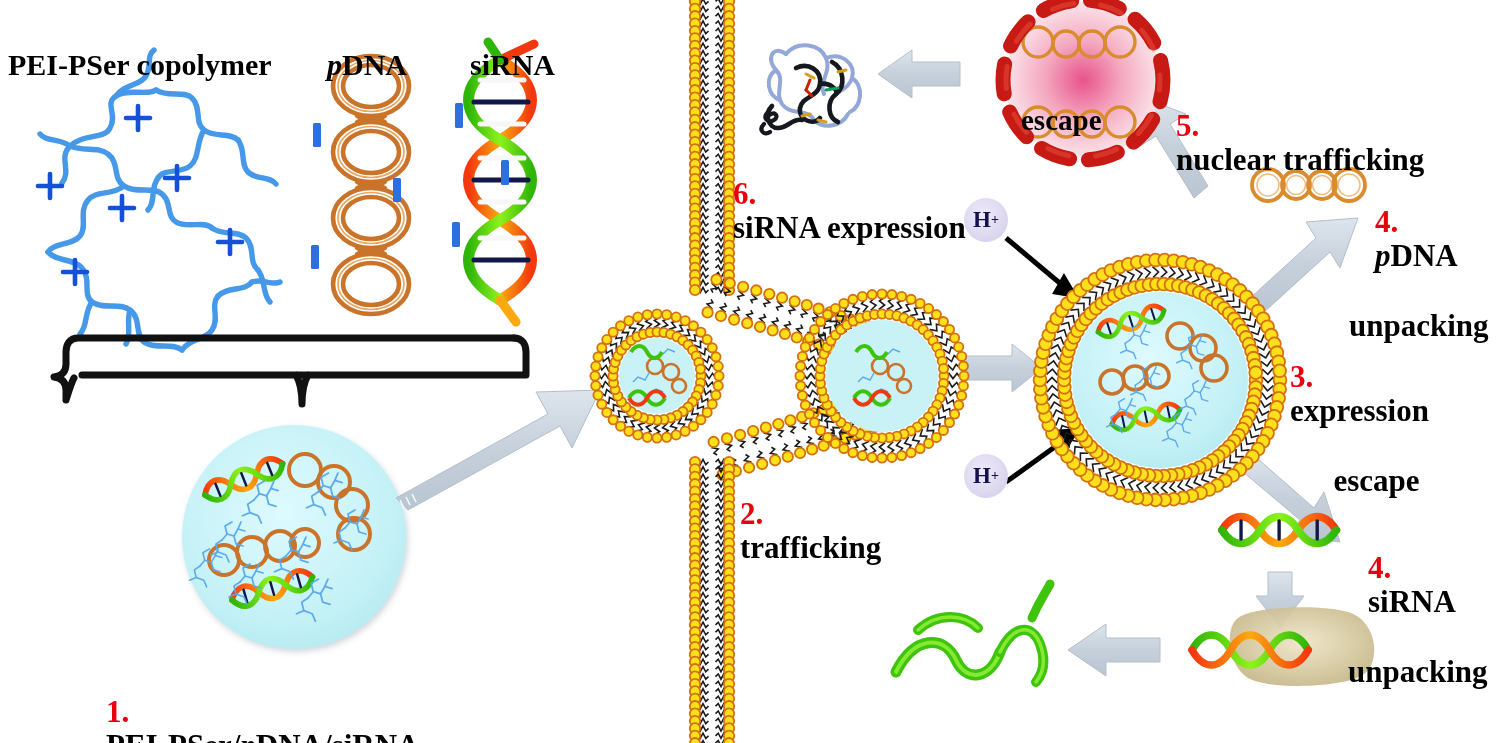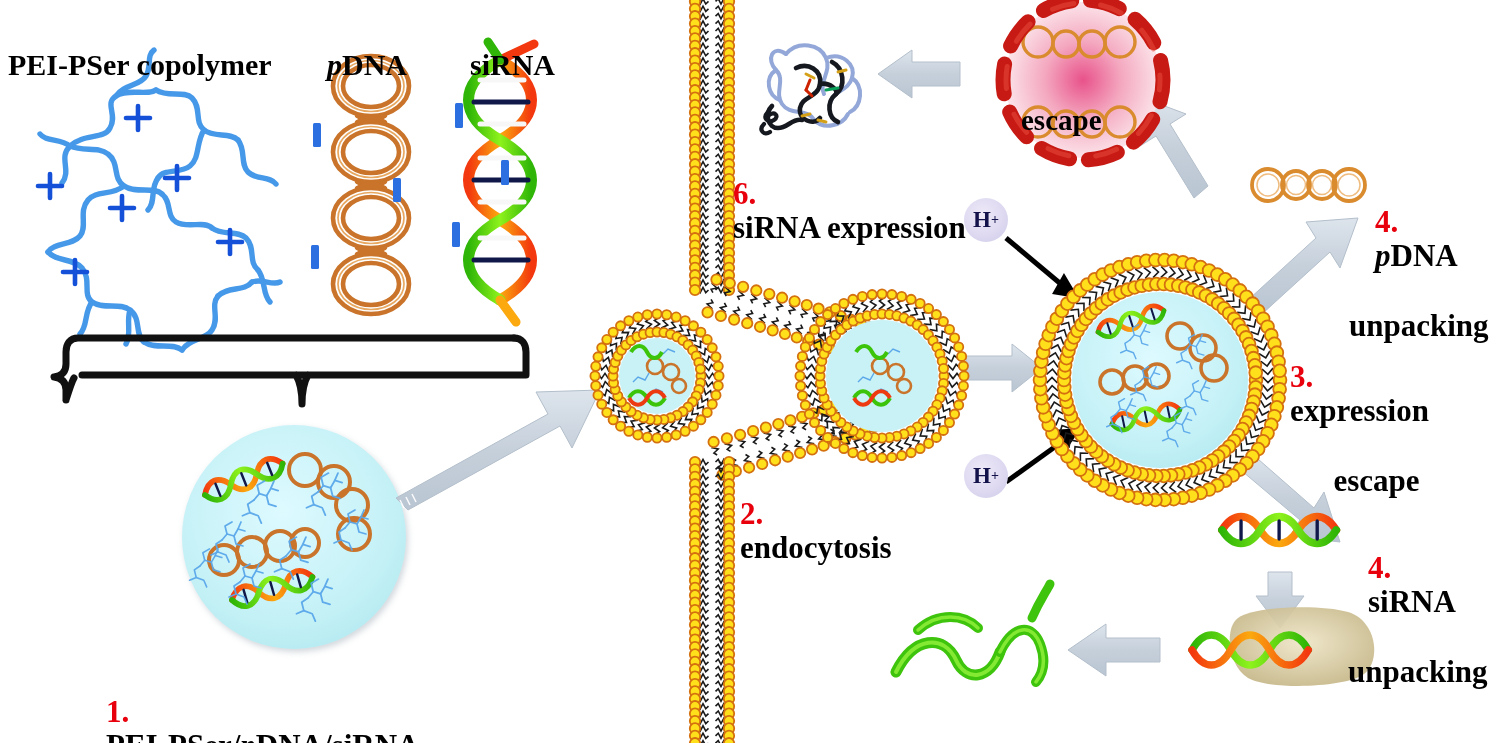--- a/index.html
+++ b/index.html
@@ -1559,21 +1559,21 @@
 </div>
 
 <div class="lbl" style="left:106px;top:660px;font-size:31px;">
   <span class="num">1.</span>
   <span>PEI-PSer/</span><span class="it">p</span><span>DNA/siRNA</span>
   
 </div>
 
 <div class="lbl" style="left:740px;top:462px;font-size:31px;">
   <span class="num">2.</span>
-  <span>endocytosis</span>
+  <span>trafficking</span>
 </div>
 
 <div class="lbl" style="left:1290px;top:325px;font-size:31px;">
   <span class="num">3.</span>
   <span>expression</span>
   <div style="margin-left:34px;text-align:center;">
     <span>escape</span>
   </div>
 </div>
 
@@ -1586,20 +1586,24 @@
 </div>
 
 <div class="lbl" style="left:1368px;top:516px;font-size:31px;">
   <span class="num">4.</span>
   <span>siRNA</span>
   <div style="margin-left:-20px;">
     <span>unpacking</span>
   </div>
 </div>
 
+<div class="lbl" style="left:1176px;top:74px;font-size:31px;">
+  <span class="num">5.</span>
+  <span>nuclear trafficking</span>
+</div>
 
 <div class="lbl" style="left:1221px;top:702px;font-size:31px;">
   <span class="num">5.</span>
   
 </div>
 
 <div class="lbl" style="left:733px;top:142px;font-size:31px;">
   <span class="num">6.</span>
   <span>siRNA expression</span>
 </div>

